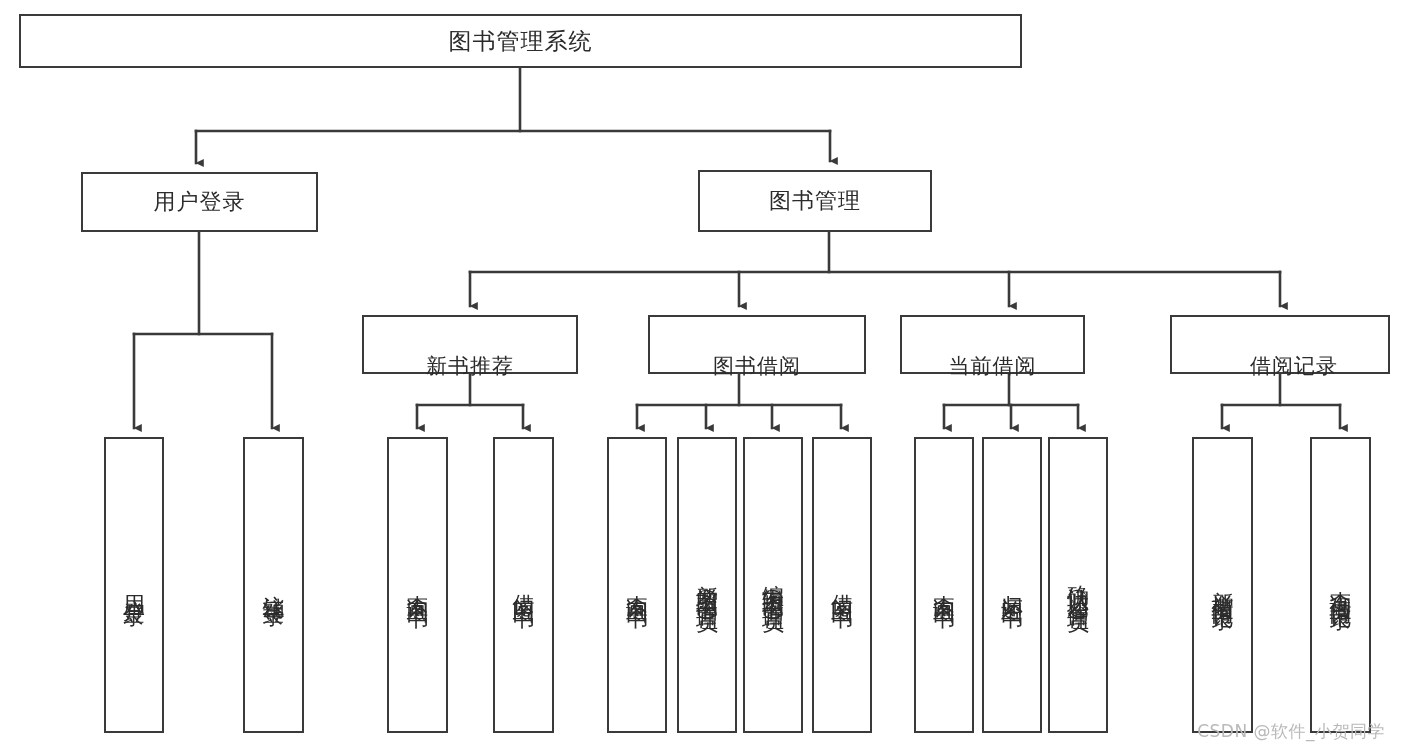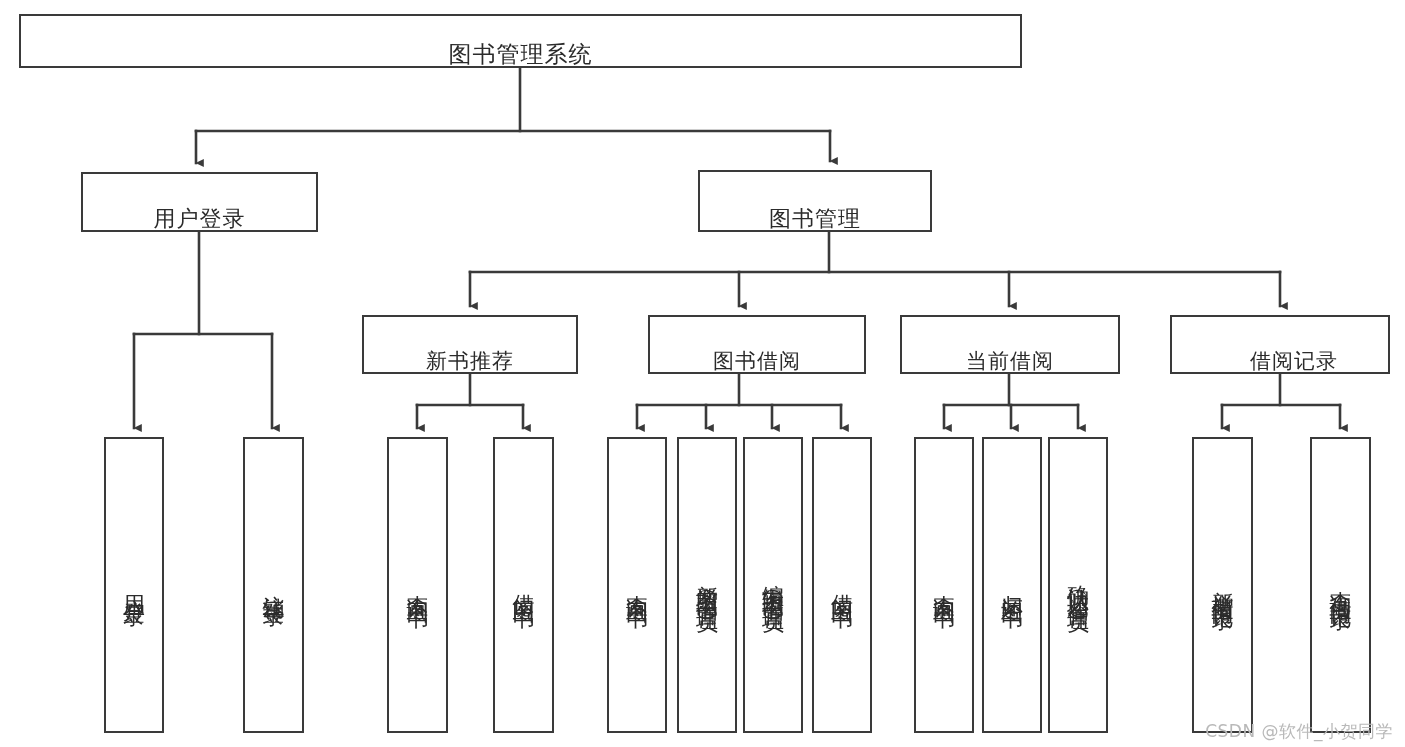--- a/index.html
+++ b/index.html
@@ -24,21 +24,21 @@
     top: 0;
     width: 1405px;
     height: 747px;
   }
   .node {
     position: absolute;
     box-sizing: border-box;
     border: 2.5px solid #3a3a3a;
     background: #ffffff;
     display: flex;
-    align-items: flex-end;
+    align-items: center;
     justify-content: center;
     color: #2b2b2b;
     z-index: 2;
   }
   .node .label {
     display: block;
     text-align: center;
     line-height: 1.05;
     white-space: nowrap;
   }
@@ -63,21 +63,21 @@
     writing-mode: vertical-rl;
     text-orientation: upright;
     font-size: 22px;
     letter-spacing: 4px;
     line-height: 1;
     white-space: nowrap;
     max-height: 100%;
   }
   #watermark {
     position: absolute;
-    right: 12px;
+    right: 20px;
     bottom: 4px;
     font-size: 17px;
     color: #b9b9b9;
     letter-spacing: 0.5px;
     z-index: 5;
     white-space: nowrap;
     pointer-events: none;
   }
 </style>
 </head>
@@ -148,21 +148,21 @@
   </div>
 
   <div class="node node-level3" style="left:362px; top:315px; width:216px; height:59px;">
     <span class="label">新书推荐</span>
   </div>
 
   <div class="node node-level3" style="left:648px; top:315px; width:218px; height:59px;">
     <span class="label">图书借阅</span>
   </div>
 
-  <div class="node node-level3" style="left:900px; top:315px; width:220px; height:59px;">
+  <div class="node node-level3" style="left:900px; top:315px; width:185px; height:59px;">
     <span class="label">当前借阅</span>
   </div>
 
   <div class="node node-level3" style="left:1170px; top:315px; width:220px; height:59px;padding-left:28px;">
     <span class="label">借阅记录</span>
   </div>
 
   <div class="node node-leaf" style="left:104px; top:437px; width:60px; height:296px;">
     <span class="label" style="font-size: 22px; letter-spacing: 4px;">用户登录</span>
   </div>

